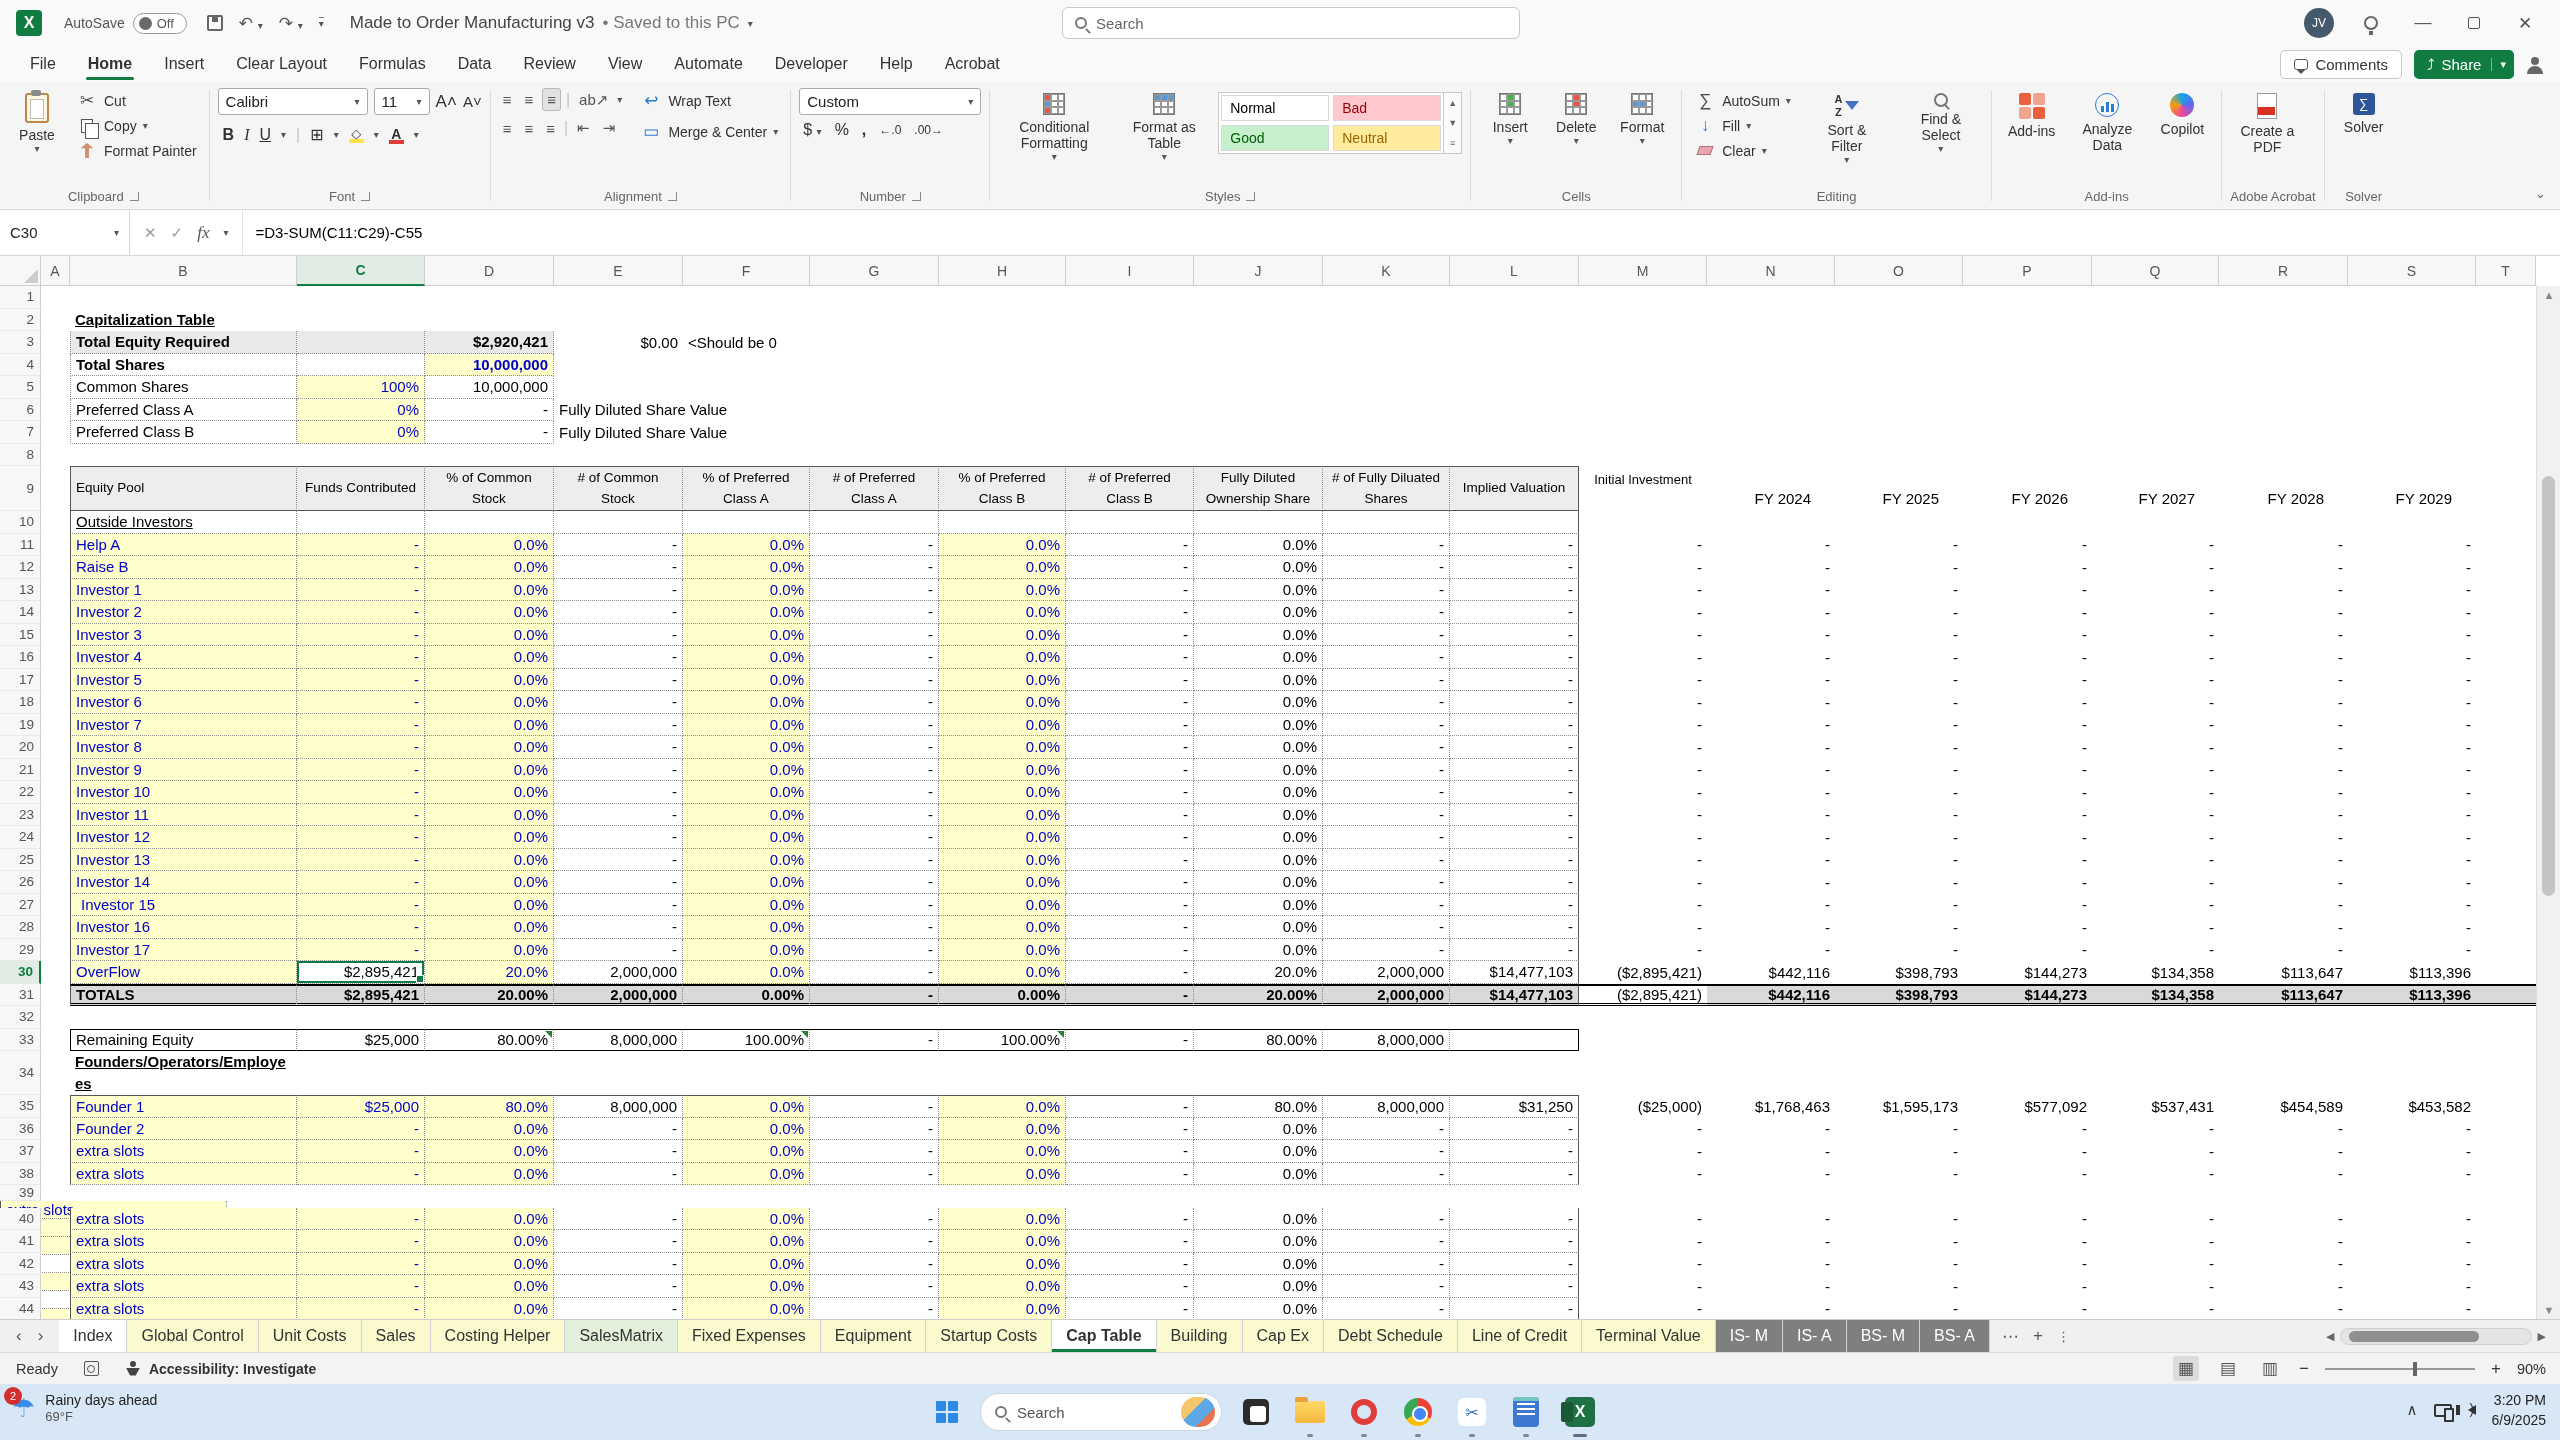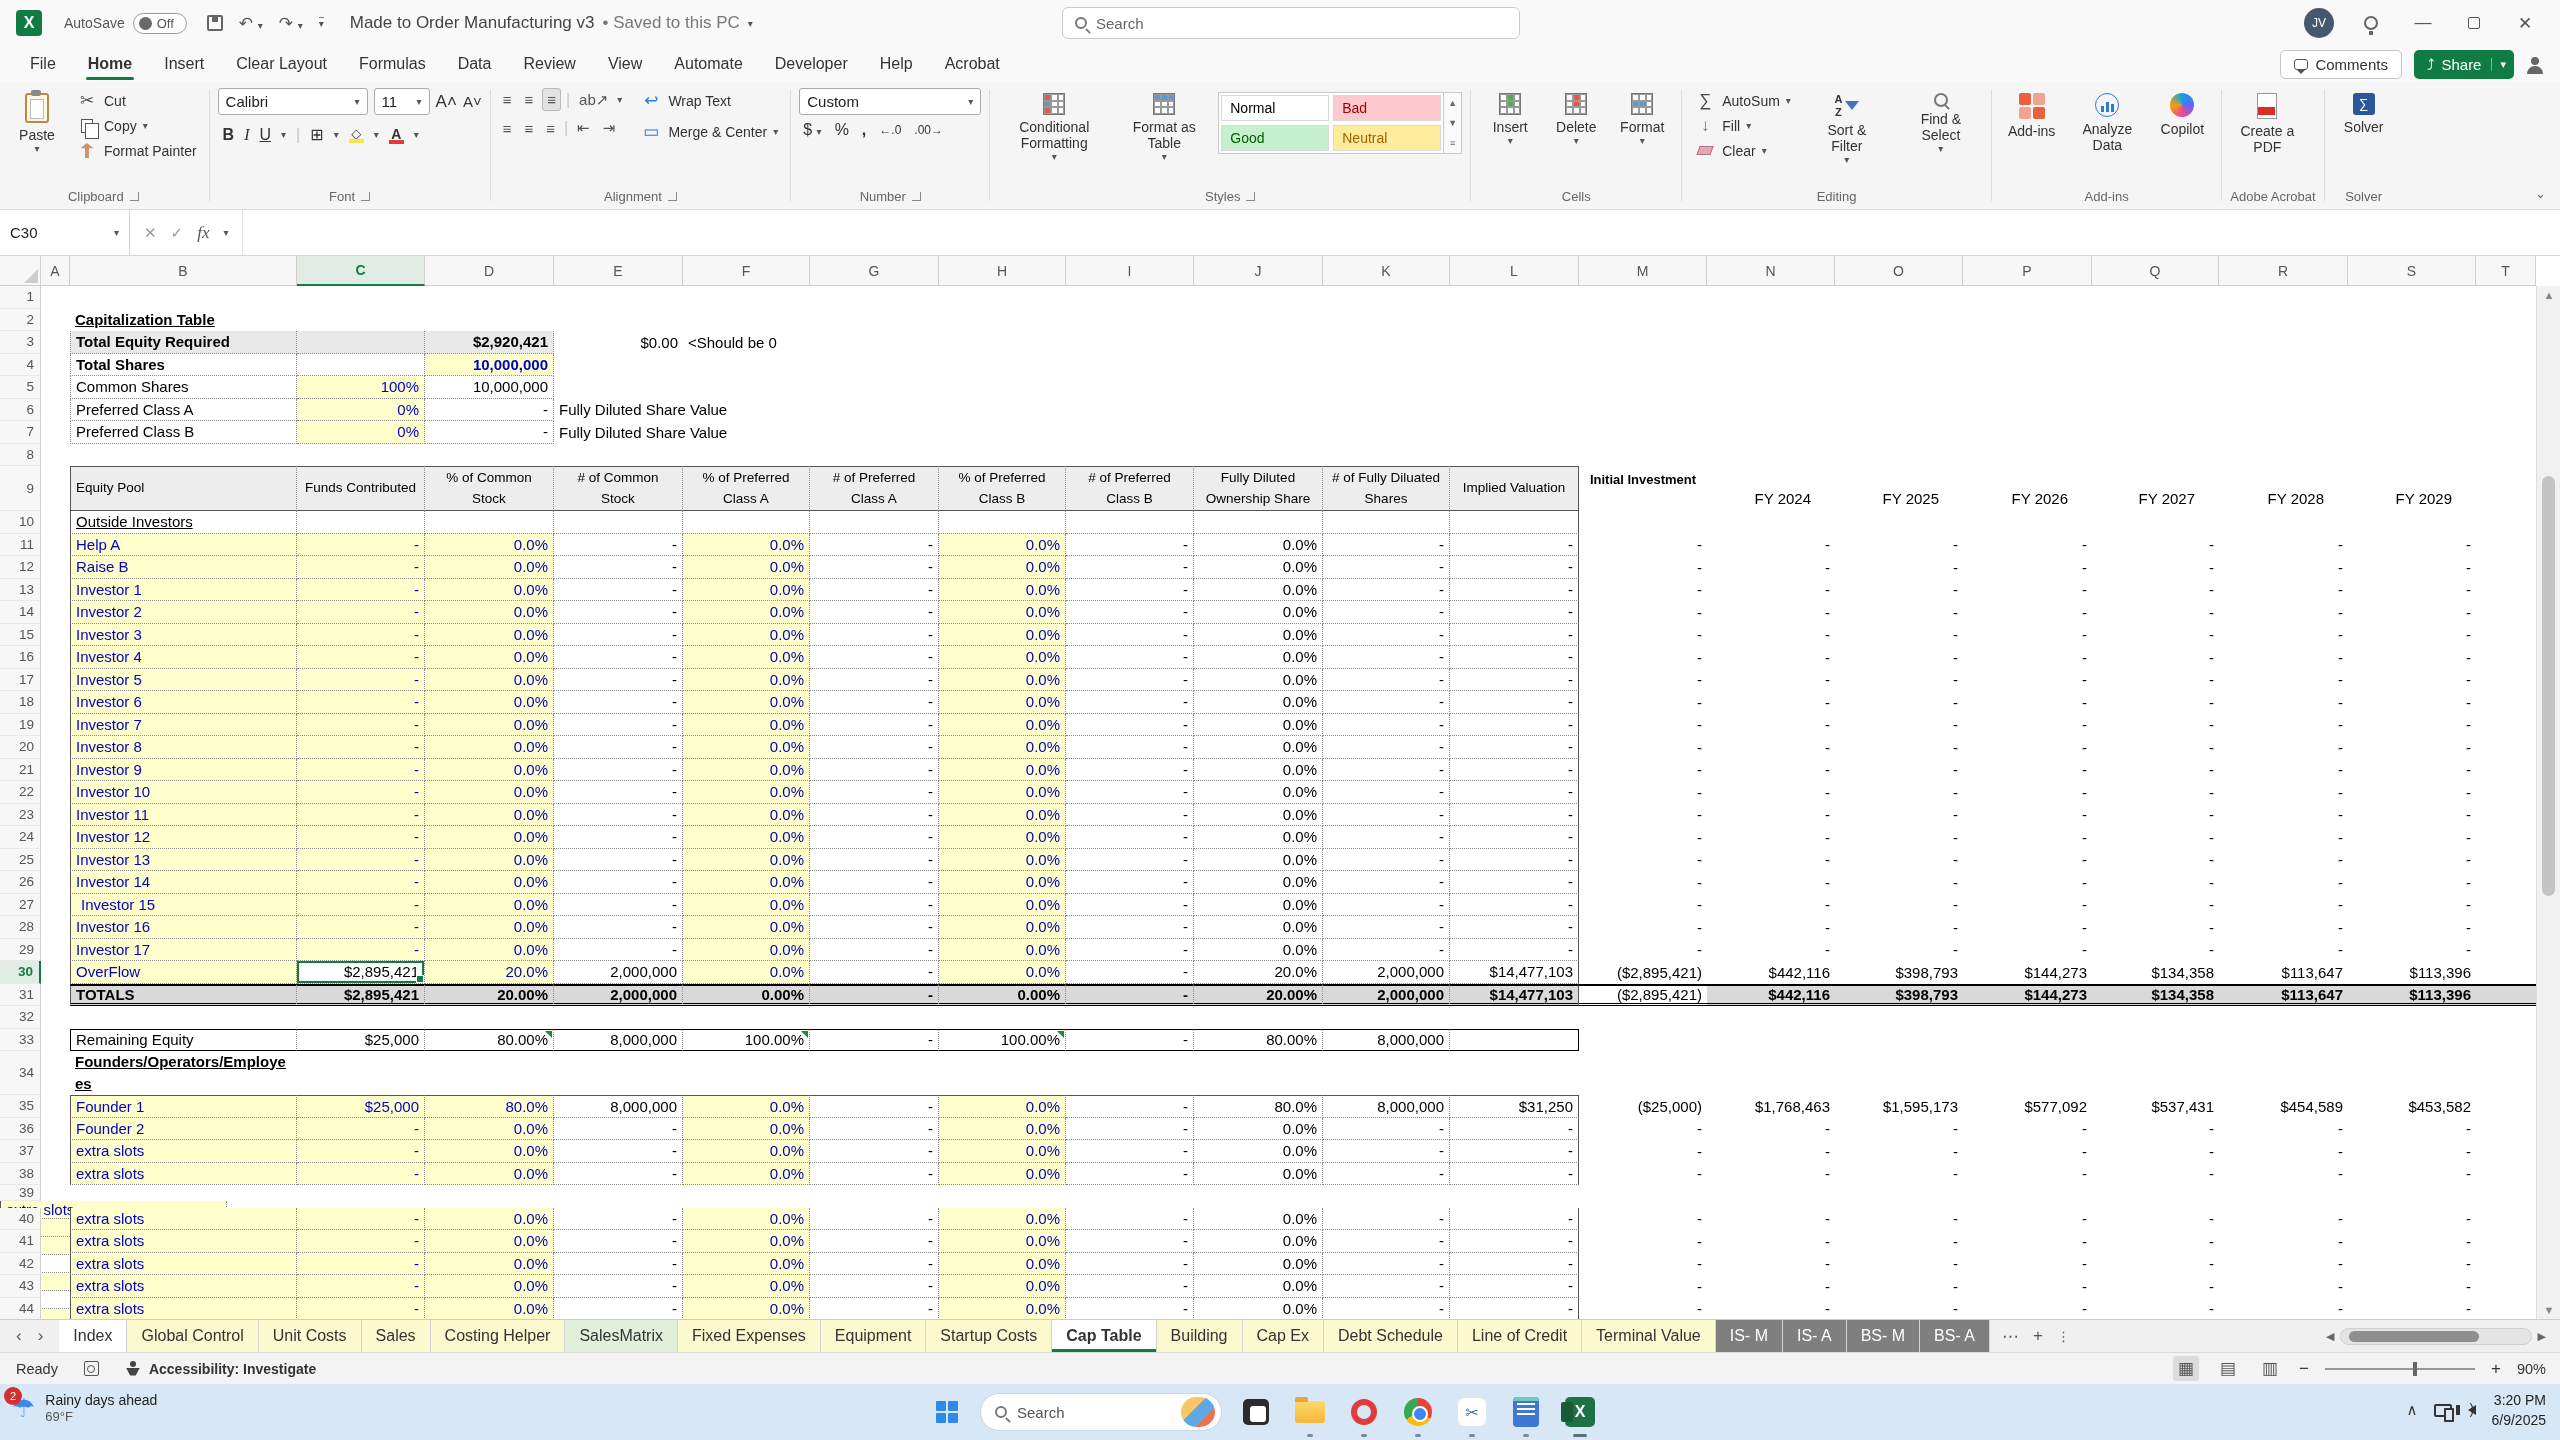--- a/index.html
+++ b/index.html
@@ -634,20 +634,21 @@
   <div class="namebox">
       <span>C30</span>
       <span class="dd">▾</span>
     </div>
   <div class="fxbtns">
     <span>✕</span>
     <span>✓</span>
     <span class="fxit">fx</span>
     <span class="dd">▾</span>
   </div>
+  <div class="ftext">=D3-SUM(C11:C29)-C55</div>
 </div>
 
 <div id="colheads">
     <div class="corner"></div>
     <div class="ch" style="width: 29px;">A</div>
     <div class="ch" style="width: 227px;">B</div>
     <div class="ch chsel" style="width: 128px;">C</div>
     <div class="ch" style="width: 129px;">D</div>
     <div class="ch" style="width: 129px;">E</div>
     <div class="ch" style="width: 127px;">F</div>
@@ -851,21 +852,21 @@
       <div class="cell hdr t" style="width: 128px;">Funds Contributed</div>
       <div class="cell hdr t" style="width: 129px;">% of Common Stock</div>
       <div class="cell hdr t" style="width: 129px;"># of Common Stock</div>
       <div class="cell hdr t" style="width: 127px;">% of Preferred Class A</div>
       <div class="cell hdr t" style="width: 129px;"># of Preferred Class A</div>
       <div class="cell hdr t" style="width: 127px;">% of Preferred Class B</div>
       <div class="cell hdr t" style="width: 128px;"># of Preferred Class B</div>
       <div class="cell hdr t" style="width: 129px;">Fully Diluted Ownership Share</div>
       <div class="cell hdr t" style="width: 127px;"># of Fully Diluated Shares</div>
       <div class="cell hdr t cL" style="width: 129px;">Implied Valuation</div>
-      <div class="cell mhdr" style="width: 128px; font-weight: bold;">Initial Investment</div>
+      <div class="cell mhdr" style="width: 128px;">Initial Investment</div>
       <div class="cell fy" style="width: 128px;">FY 2024</div>
       <div class="cell fy" style="width: 128px;">FY 2025</div>
       <div class="cell fy" style="width: 129px;">FY 2026</div>
       <div class="cell fy" style="width: 127px;">FY 2027</div>
       <div class="cell fy" style="width: 129px;">FY 2028</div>
       <div class="cell fy" style="width: 128px;">FY 2029</div>
       <div class="cell " style="width: 60px;"></div>
     </div>
     <div class="grow  trow" style="height: 22.5px;">
       <div class="gut">10</div>

